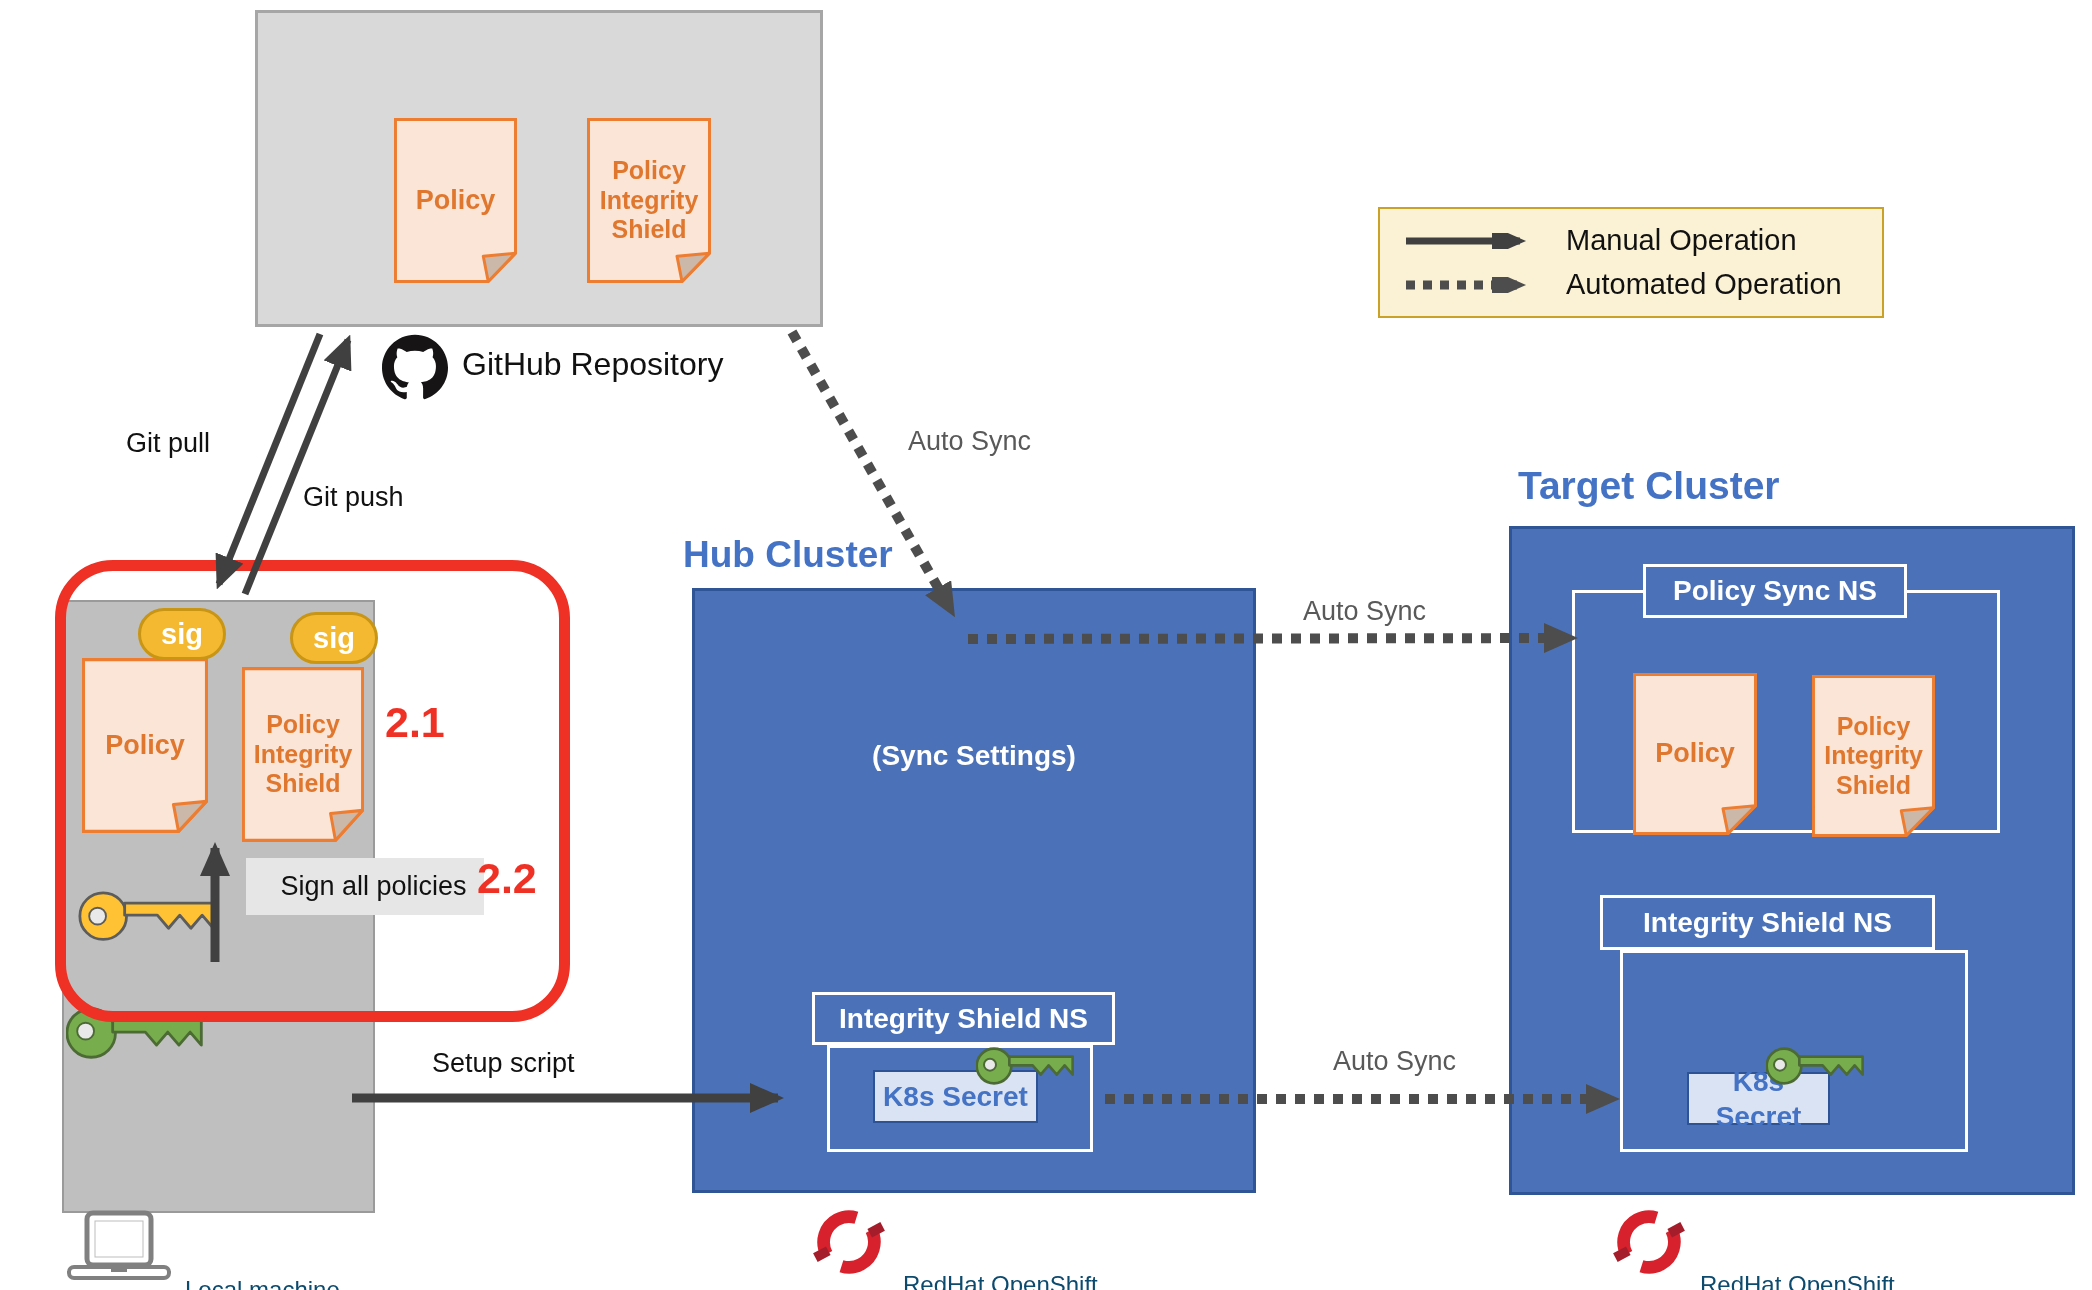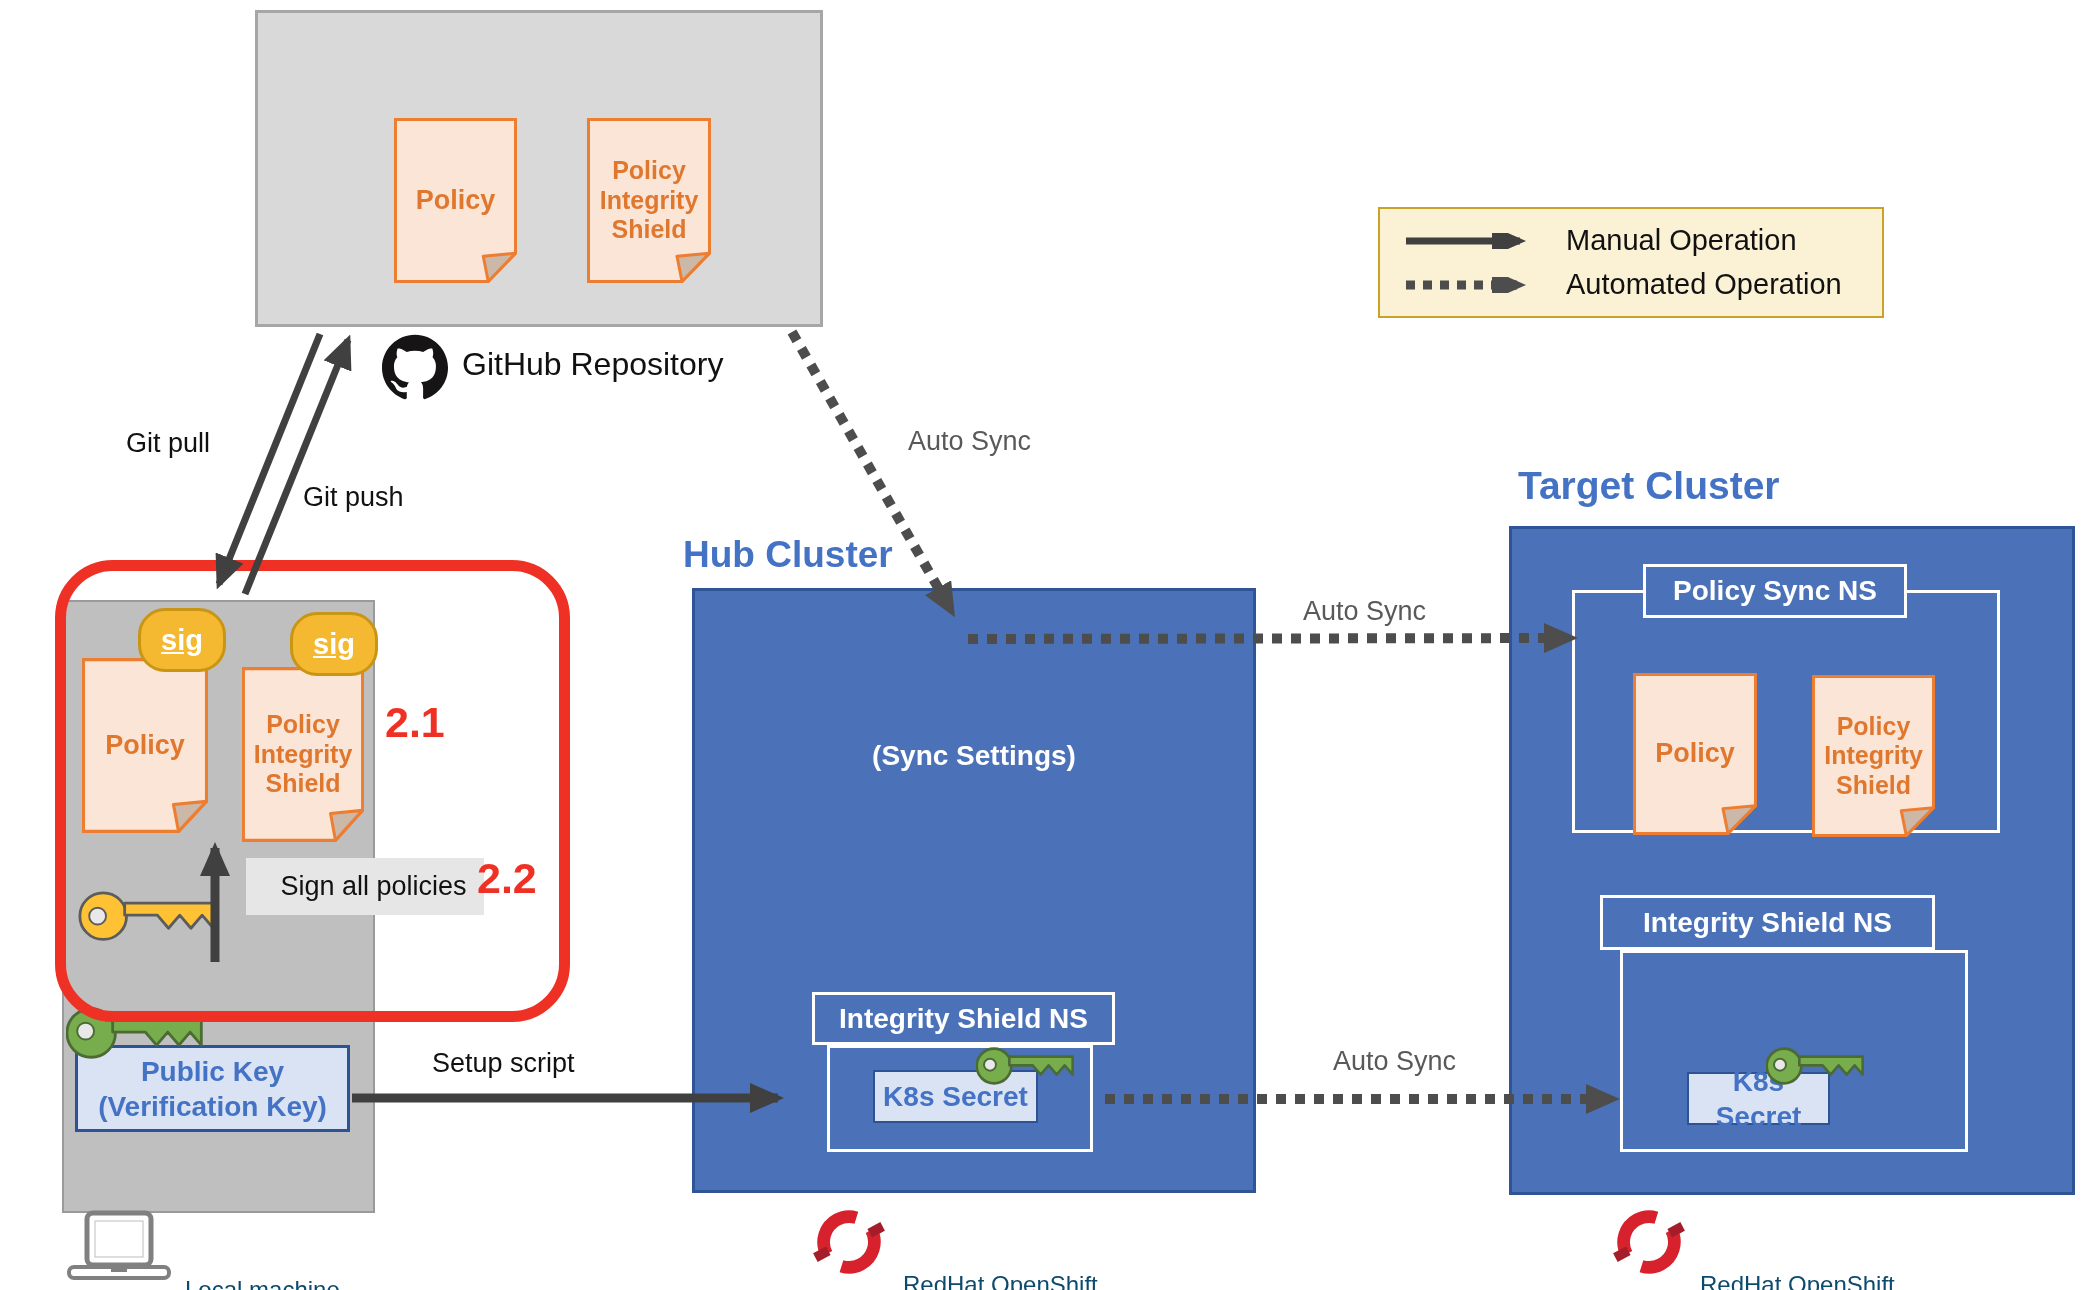--- a/index.html
+++ b/index.html
@@ -19,23 +19,23 @@
   .cluster-title{position:absolute;font-weight:bold;color:var(--title-blue,#4472C4);font-size:37px;}
 
   
   .doc{position:absolute;margin-top:30px;}
   .doc svg{position:absolute;inset:0;width:100%;height:100%;}
   .doc .lbl{position:absolute;inset:0;display:flex;align-items:center;justify-content:center;
             text-align:center;color:var(--doc-text,#E0772F);font-weight:bold;font-size:27px;
             line-height:1.18;padding:0 6px;}
 
   
-  .sig{position:absolute;width:88px;height:64px;border-radius:27px;background:var(--sig-fill,#F5B931);
+  .sig{position:absolute;width:88px;height:52px;border-radius:27px;background:var(--sig-fill,#F5B931);
        border:3px solid var(--sig-border,#C99514);color:#fff;font-weight:bold;font-size:29px;
-       display:flex;align-items:center;justify-content:center;z-index:20;box-sizing:border-box;text-decoration:underline;}
+       display:flex;align-items:center;justify-content:center;z-index:20;box-sizing:border-box;}
 
   
   .keybox{position:absolute;background:var(--key-box-fill,#DAE3F3);
           border:3px solid var(--key-box-border,#2E5395);box-sizing:border-box;
           display:flex;flex-direction:column;align-items:center;justify-content:center;
           color:var(--title-blue,#4472C4);font-weight:bold;font-size:29px;line-height:1.25;text-align:center;}
   .keyicon{position:absolute;z-index:20;}
 
   
   .red-frame{position:absolute;left:55px;top:560px;width:515px;height:462px;border:11px solid var(--red-frame,#EE3124);
@@ -132,24 +132,20 @@
 
   <div class="sig" style="left:138px;top:608px;">sig</div>
   <div class="sig" style="left:290px;top:612px;">sig</div>
 
   <svg class="keyicon" style="left:78px;top:886px;" width="140" height="64" viewBox="0 0 150 66">
     <circle cx="27" cy="31" r="25" fill="var(--yellow-key,#FFC234)" stroke="#5c5c5c" stroke-width="3"></circle>
     <circle cx="21" cy="31" r="9" fill="#e9e9e9" stroke="#5c5c5c" stroke-width="2"></circle>
     <path d="M50,17 L145,17 L145,44 L133,30 L121,44 L109,30 L97,44 L85,30 L72,30 L50,30 Z" fill="var(--yellow-key,#FFC234)" stroke="#5c5c5c" stroke-width="3" stroke-linejoin="round"></path>
   </svg>
 
-  <div class="keybox" style="left:75px;top:1045px;width:275px;height:87px;font-size:28px;">
-    <span>Public Key</span>
-    <span>(Verification Key)</span>
-  </div>
   <svg class="keyicon" style="left:66px;top:1000px;" width="140" height="66" viewBox="0 0 150 66">
     <circle cx="27" cy="33" r="26" fill="var(--green-key,#77AD4D)" stroke="#4c6b34" stroke-width="3"></circle>
     <circle cx="21" cy="31" r="9" fill="#e9e9e9" stroke="#4c6b34" stroke-width="2"></circle>
     <path d="M50,19 L145,19 L145,46 L133,32 L121,46 L109,32 L97,46 L85,32 L72,32 L50,32 Z" fill="var(--green-key,#77AD4D)" stroke="#4c6b34" stroke-width="3" stroke-linejoin="round"></path>
   </svg>
 
   <div class="red-frame"></div>
   <div class="stepnum" style="left:385px;top:698px;">2.1</div>
   <div class="stepnum" style="left:477px;top:854px;">2.2</div>
   <div class="sign-label">Sign all policies</div>

